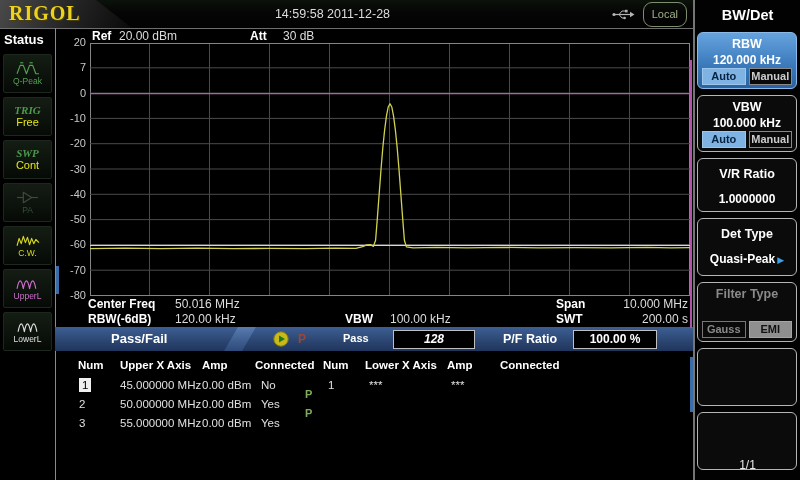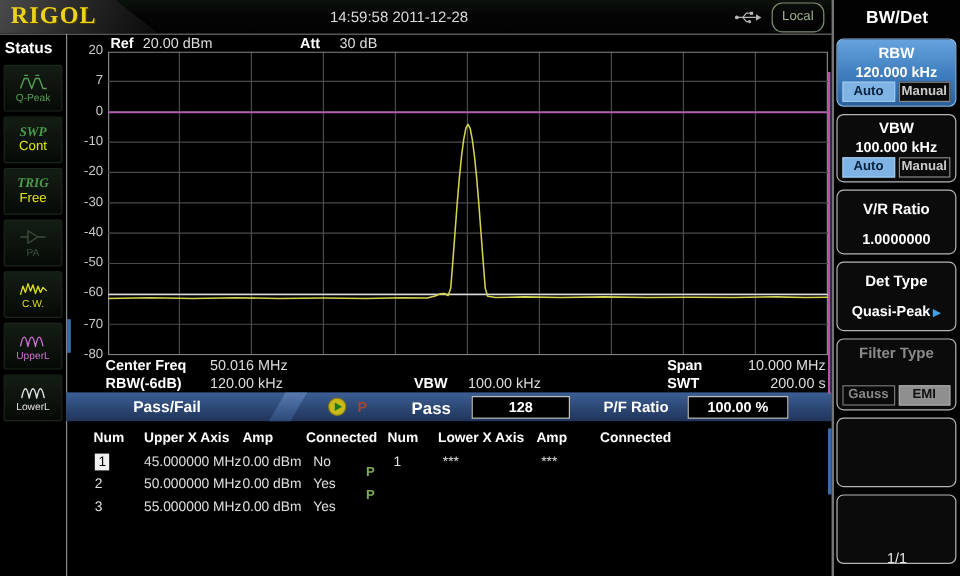--- a/index.html
+++ b/index.html
@@ -45,24 +45,24 @@
   .x33{left:33px;} .x120{left:120px;} .x290{left:290px;} .x335{left:335px;} .x501{left:501px;}
   .xr{left:500px;width:133px;text-align:right;}
   
   .passbar{position:absolute;left:55px;top:327px;width:638px;height:24px;
     background:linear-gradient(180deg,#3d5f95 0%,#2c4773 55%,#20355c 100%);}
   .pf-seg{position:absolute;left:176px;top:0;width:18px;height:24px;
     background:linear-gradient(180deg,#5d80b5,#2f4d7e);transform:skewX(-30deg);opacity:.85;}
   .pf-title{position:absolute;left:56px;top:4px;color:#fff;font-weight:bold;font-size:13px;}
   .pf-play{position:absolute;left:218px;top:4px;width:16px;height:16px;}
   .pf-letter{position:absolute;left:243px;top:5px;color:#a04434;font-weight:bold;font-size:12px;}
-  .pf-pass{position:absolute;left:288px;top:5px;color:#fff;font-weight:bold;font-size:14px;}
+  .pf-pass{position:absolute;left:288px;top:5px;color:#fff;font-weight:bold;font-size:11px;}
   .pf-box{position:absolute;top:3px;height:17px;line-height:17px;background:#000;
     border:1px solid #c0c0c0;color:#fff;font-weight:bold;font-size:12px;text-align:center;}
-  .pf-count{left:338px;width:80px;}
+  .pf-count{left:338px;width:80px;font-style:italic;}
   .pf-ratio{position:absolute;left:448px;top:5px;color:#fff;font-weight:bold;font-size:12.5px;}
   .pf-rval{left:518px;width:82px;}
   
   .ltable{position:absolute;left:55px;top:352px;width:638px;height:120px;font-size:11.5px;}
   .t-row{position:absolute;left:0;width:100%;height:16px;line-height:14px;}
   .t-row span{position:absolute;white-space:nowrap;color:#e0e0e0;}
   .t-head span{color:#fff;font-weight:bold;}
   .sel{background:#f0f0f0;color:#000 !important;padding:0 3px;}
   .pmark{position:absolute;color:#7fae5a;font-weight:bold;font-size:11px;}
   
@@ -111,26 +111,26 @@
   <div class="status-cells">
       <div class="status-cell">
         <svg viewBox="0 0 23 13" width="24" height="14">
           <path d="M1 12 L4 4 L7 4 L10 12 L13 4 L16 4 L19 12 L22 12" stroke="#55a055" stroke-width="1.1" fill="none" stroke-linejoin="round"></path>
           <path d="M4 1.5 L7 1.5" stroke="#55a055" stroke-width="1.1" fill="none" stroke-linejoin="round"></path>
           <path d="M13 1.5 L16 1.5" stroke="#55a055" stroke-width="1.1" fill="none" stroke-linejoin="round"></path>
         </svg>
         <div class="cell-label" style="color: rgb(85, 160, 85);">Q-Peak</div>
       </div>
       <div class="status-cell">
+        <div class="cell-top" style="color: rgb(77, 154, 77);">TRIG</div>
+        <div class="cell-sub" style="color: rgb(230, 230, 18);">Free</div>
+      </div>
+      <div class="status-cell">
         <div class="cell-top" style="color: rgb(77, 154, 77);">SWP</div>
         <div class="cell-sub" style="color: rgb(230, 230, 18);">Cont</div>
-      </div>
-      <div class="status-cell">
-        <div class="cell-top" style="color: rgb(77, 154, 77);">TRIG</div>
-        <div class="cell-sub" style="color: rgb(230, 230, 18);">Free</div>
       </div>
       <div class="status-cell">
         <svg viewBox="0 0 23 13" width="24" height="14">
           <path d="M1 7 L7 7" stroke="#3d4d3d" stroke-width="1.1" fill="none" stroke-linejoin="round"></path>
           <path d="M7 2 L7 12 L15 7 Z" stroke="#3d4d3d" stroke-width="1.1" fill="none" stroke-linejoin="round"></path>
           <path d="M15 7 L21 7" stroke="#3d4d3d" stroke-width="1.1" fill="none" stroke-linejoin="round"></path>
         </svg>
         <div class="cell-label" style="color: rgb(61, 77, 61);">PA</div>
       </div>
       <div class="status-cell">

